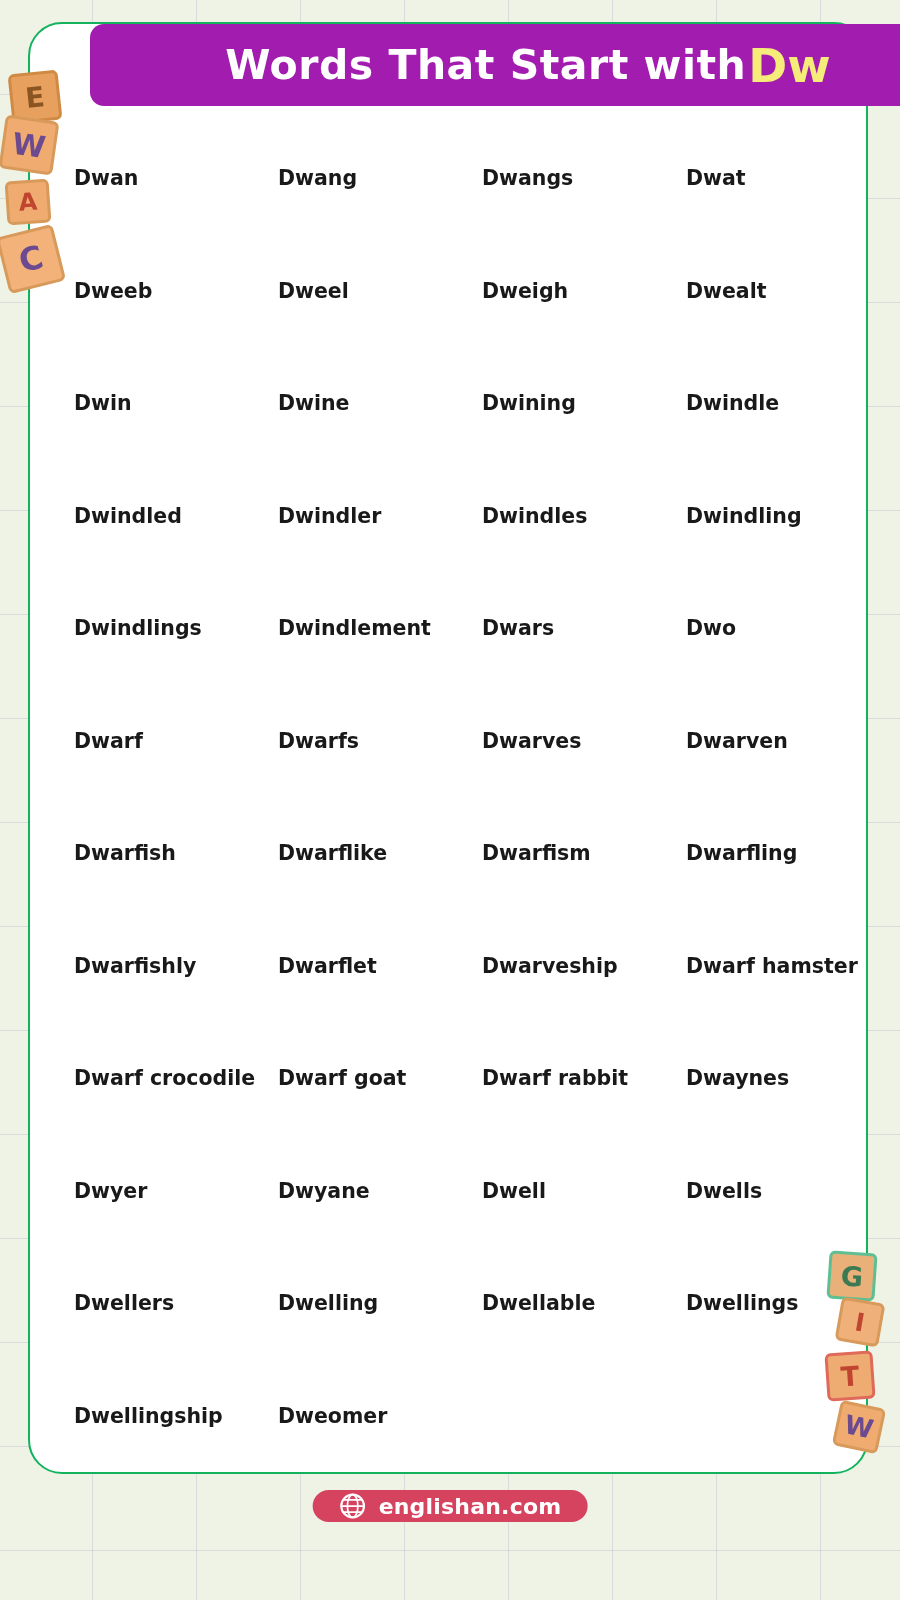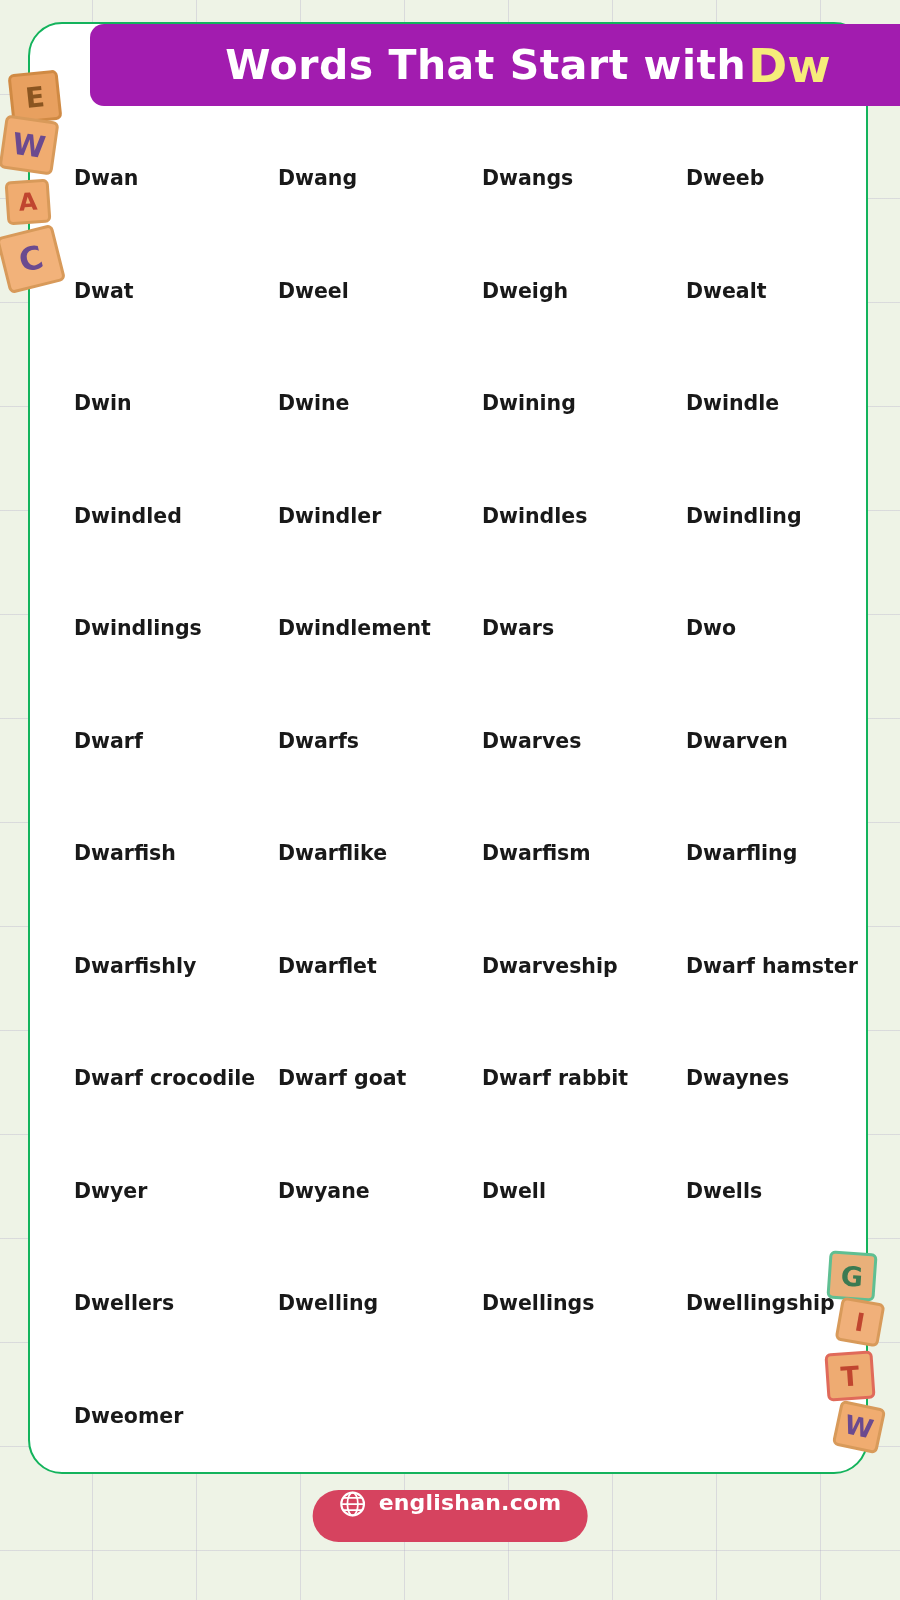--- a/index.html
+++ b/index.html
@@ -91,25 +91,25 @@
     white-space: nowrap;
     padding-top: 30px;
   }
 
   
   #footer-pill {
     position: absolute;
     left: 50%;
     transform: translateX(-50%);
     top: 1490px;
-    height: 52px;
+    height: 32px;
     background: #d6435f;
     border-radius: 26px;
     display: flex;
-    align-items: flex-start;
+    align-items: center;
     gap: 12px;
     padding: 0 26px;
     z-index: 6;
   }
   #globe-icon {
     width: 28px;
     height: 28px;
     flex: none;
   }
   #footer-text {
@@ -140,22 +140,22 @@
 
   <div id="title-banner">
     <span id="title-text">Words That Start with</span>
     <span id="title-accent">Dw</span>
   </div>
 
   <div id="word-grid">
       <div class="word-cell">Dwan</div>
       <div class="word-cell">Dwang</div>
       <div class="word-cell">Dwangs</div>
+      <div class="word-cell">Dwat</div>
       <div class="word-cell">Dweeb</div>
-      <div class="word-cell">Dwat</div>
       <div class="word-cell">Dweel</div>
       <div class="word-cell">Dweigh</div>
       <div class="word-cell">Dwealt</div>
       <div class="word-cell">Dwin</div>
       <div class="word-cell">Dwine</div>
       <div class="word-cell">Dwining</div>
       <div class="word-cell">Dwindle</div>
       <div class="word-cell">Dwindled</div>
       <div class="word-cell">Dwindler</div>
       <div class="word-cell">Dwindles</div>
@@ -179,20 +179,21 @@
       <div class="word-cell">Dwarf crocodile</div>
       <div class="word-cell">Dwarf goat</div>
       <div class="word-cell">Dwarf rabbit</div>
       <div class="word-cell">Dwaynes</div>
       <div class="word-cell">Dwyer</div>
       <div class="word-cell">Dwyane</div>
       <div class="word-cell">Dwell</div>
       <div class="word-cell">Dwells</div>
       <div class="word-cell">Dwellers</div>
       <div class="word-cell">Dwelling</div>
+      <div class="word-cell">Dwellable</div>
       <div class="word-cell">Dwellings</div>
       <div class="word-cell">Dwellingship</div>
       <div class="word-cell">Dweomer</div>
     </div>
 
 </div>
 
 <div id="footer-pill">
   <svg id="globe-icon" viewBox="0 0 32 32">
     <circle cx="16" cy="16" r="13" fill="none" stroke="#ffffff" stroke-width="2.4"></circle>

